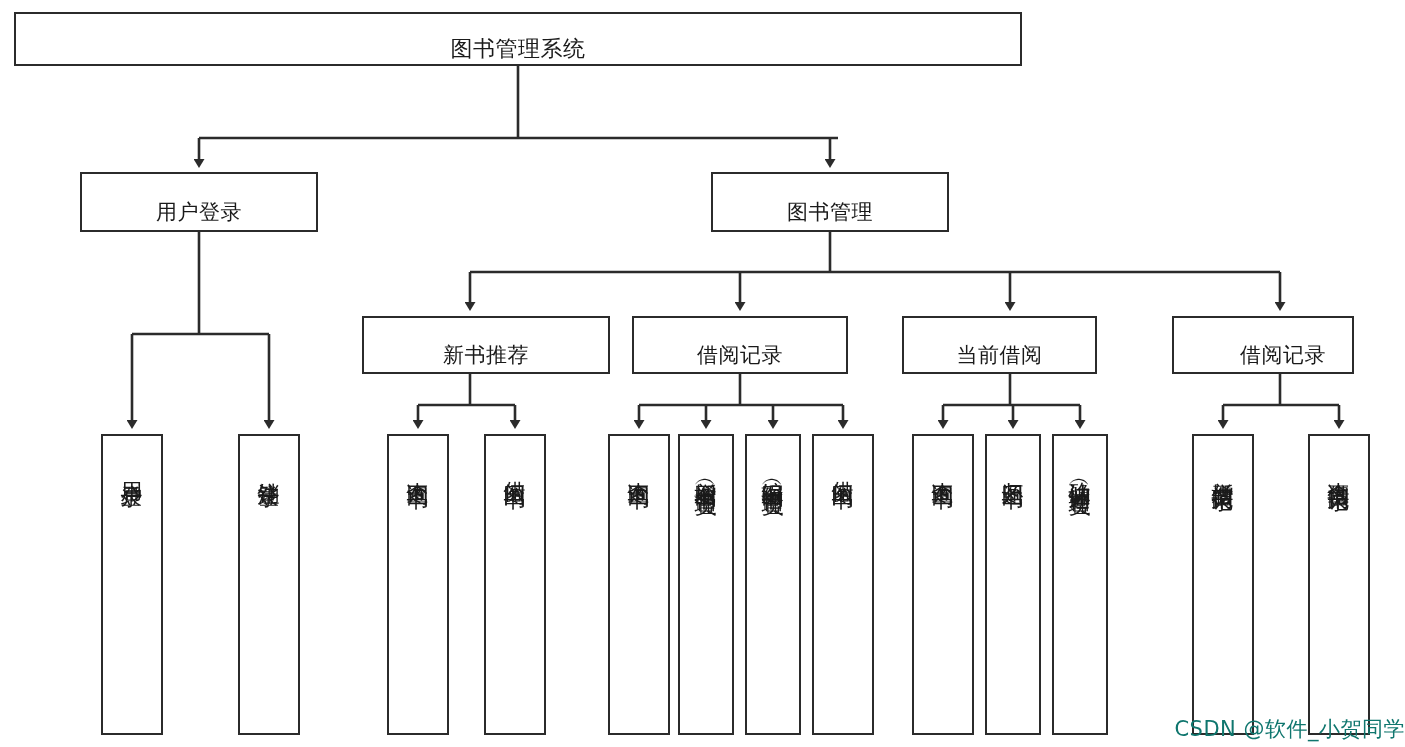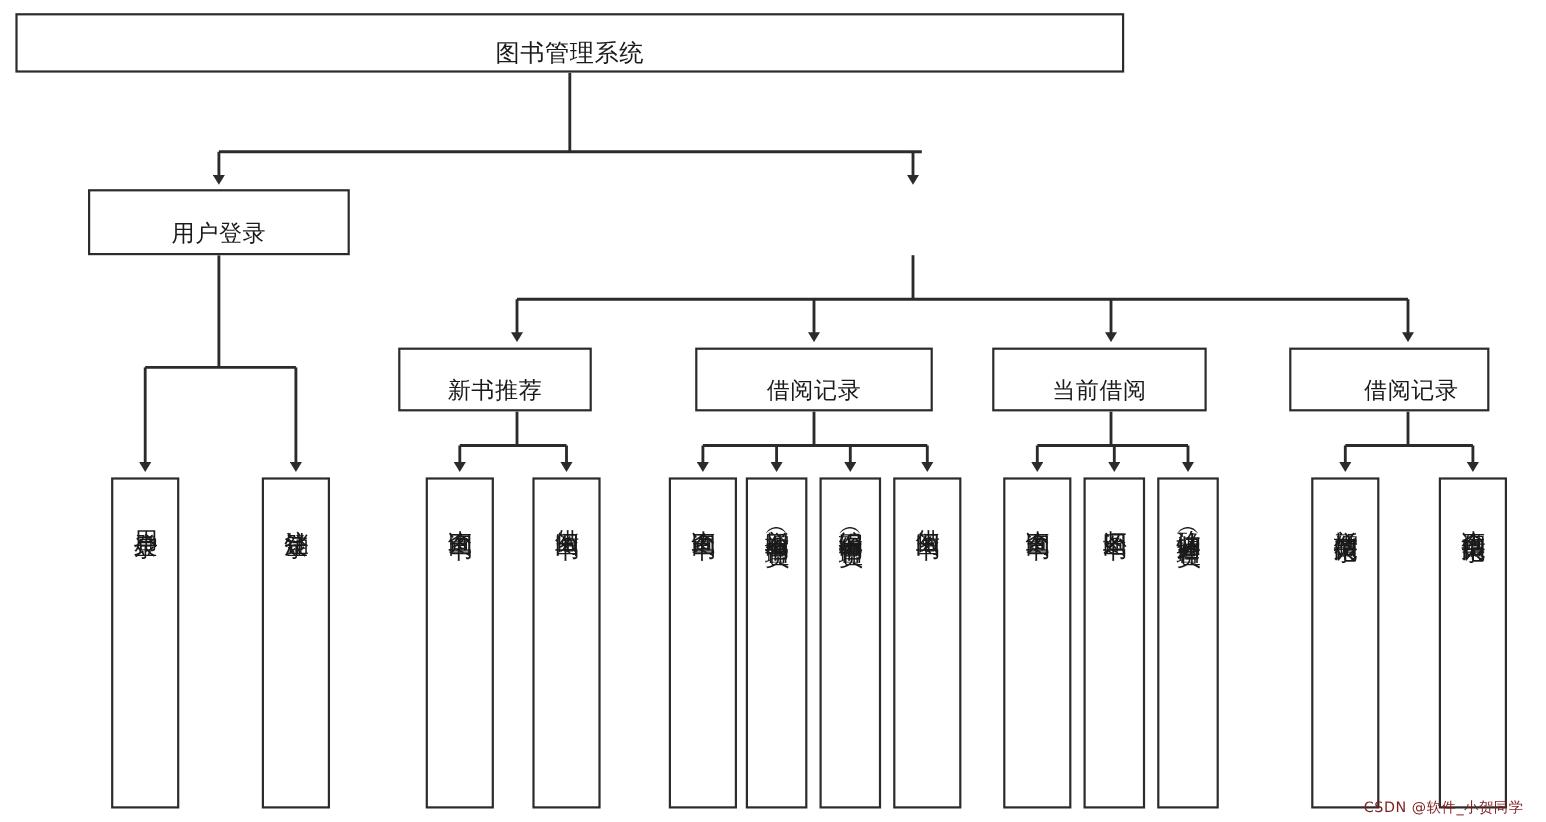--- a/index.html
+++ b/index.html
@@ -57,24 +57,24 @@
   .node.vertical .node-label {
     writing-mode: vertical-rl;
     text-orientation: upright;
     font-size: 22px;
     line-height: 1.05;
     letter-spacing: 2px;
     white-space: normal;
   }
   #watermark {
     position: absolute;
-    right: 20px;
+    right: 0;
     bottom: 4px;
-    font-size: 13px;
-    color: #7f1d1d;
+    font-size: 21px;
+    color: #0f766e;
     letter-spacing: 0.5px;
     user-select: none;
   }
 </style>
 </head>
 <body>
 
 <div id="canvas">
 
   <svg id="wires" viewBox="0 0 1405 747" xmlns="http://www.w3.org/2000/svg">
@@ -127,22 +127,25 @@
     </g>
   </svg>
 
   <div class="node title" style="left:14px;top:12px;width:1008px;height:54px;">
     <span class="node-label">图书管理系统</span>
   </div>
 
   <div class="node horizontal" style="left:80px;top:172px;width:238px;height:60px;">
     <span class="node-label">用户登录</span>
   </div>
-
-  <div class="node horizontal" style="left:362px;top:316px;width:176px;height:58px;">
+  <div class="node horizontal" style="left:711px;top:172px;width:238px;height:60px;">
+    <span class="node-label">图书管理</span>
+  </div>
+
+  <div class="node horizontal" style="left:362px;top:316px;width:248px;height:58px;">
     <span class="node-label">新书推荐</span>
   </div>
   <div class="node horizontal" style="left:632px;top:316px;width:216px;height:58px;">
     <span class="node-label">借阅记录</span>
   </div>
   <div class="node horizontal" style="left:902px;top:316px;width:195px;height:58px;">
     <span class="node-label">当前借阅</span>
   </div>
   <div class="node horizontal" style="left:1172px;top:316px;width:182px;height:58px;padding-left:40px;">
     <span class="node-label">借阅记录</span>

